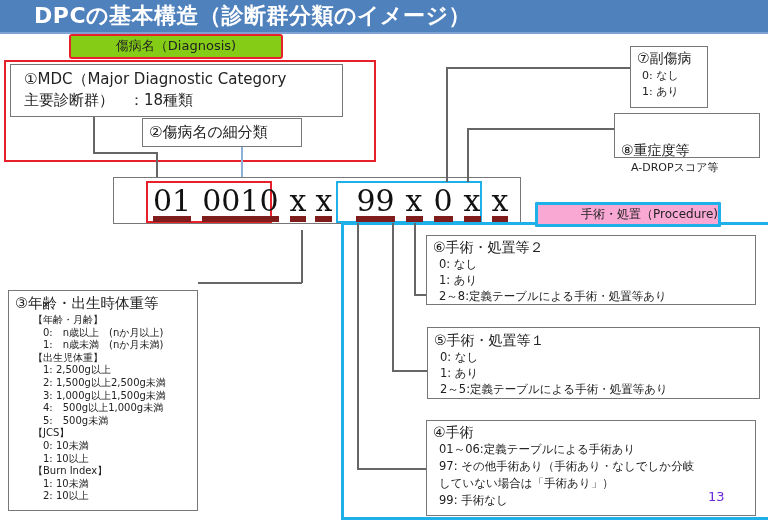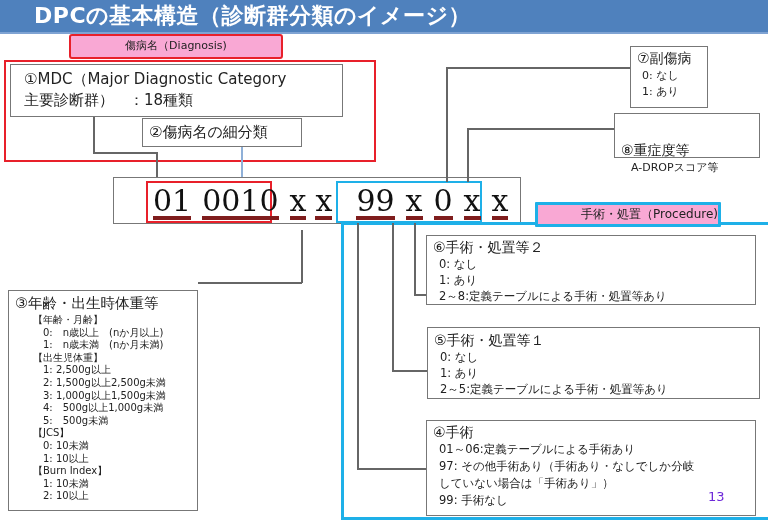--- a/index.html
+++ b/index.html
@@ -7,31 +7,31 @@
   .abs{position:absolute;box-sizing:border-box;}
   .titlebar{left:0;top:0;width:768px;height:34px;background:#4f81bd;border-bottom:2px solid #7fa3d3;}
   .title{left:34px;top:2px;font-size:22px;font-weight:bold;color:#fff;letter-spacing:0.5px;white-space:nowrap;line-height:30px;}
   .box{border:1.5px solid #777;background:#fff;}
   .red{border:2.5px solid #e8202a;}
   .blue{border:3px solid #1eb0e8;}
   .vline{width:1.5px;background:#666;}
   .hline{height:1.5px;background:#666;}
   .t{white-space:nowrap;line-height:1.25;}
   .code{font-family:"DejaVu Serif","Liberation Serif",serif;font-size:30px;color:#111;}
-  .code span{display:inline-block;border-bottom:4px solid #7f1d1d;line-height:30px;margin-right:11px;}
+  .code span{display:inline-block;border-bottom:6px solid #7f1d1d;line-height:30px;margin-right:11px;}
   .small{font-size:10px;line-height:12.6px;}
 </style>
 </head>
 <body>
 
 <div class="abs titlebar"></div>
 <div class="abs t title">DPCの基本構造（診断群分類のイメージ）</div>
 
 <div class="abs red" style="left:4px;top:60px;width:372px;height:102px;"></div>
-<div class="abs red t" style="left:69px;top:34px;width:214px;height:25px;background:#f9a8d4;border-radius:3px;font-size:11px;text-align:center;line-height:20px;">
+<div class="abs red t" style="left:69px;top:34px;width:214px;height:25px;background:#84cc16;border-radius:3px;font-size:13px;text-align:center;line-height:20px;">
   <span>傷病名（Diagnosis)</span>
 </div>
 
 <div class="abs box" style="left:10px;top:64px;width:333px;height:53px;padding:3px 13px;">
   <div class="t" style="font-size:15px;line-height:22px;">①MDC（Major Diagnostic Category</div>
   <div class="t" style="font-size:15px;line-height:21px;">主要診断群）　：18種類</div>
 </div>
 <div class="abs box t" style="left:142px;top:118px;width:160px;height:29px;padding:3px 6px;font-size:15px;line-height:21px;">
   <span>②傷病名の細分類</span>
 </div>

